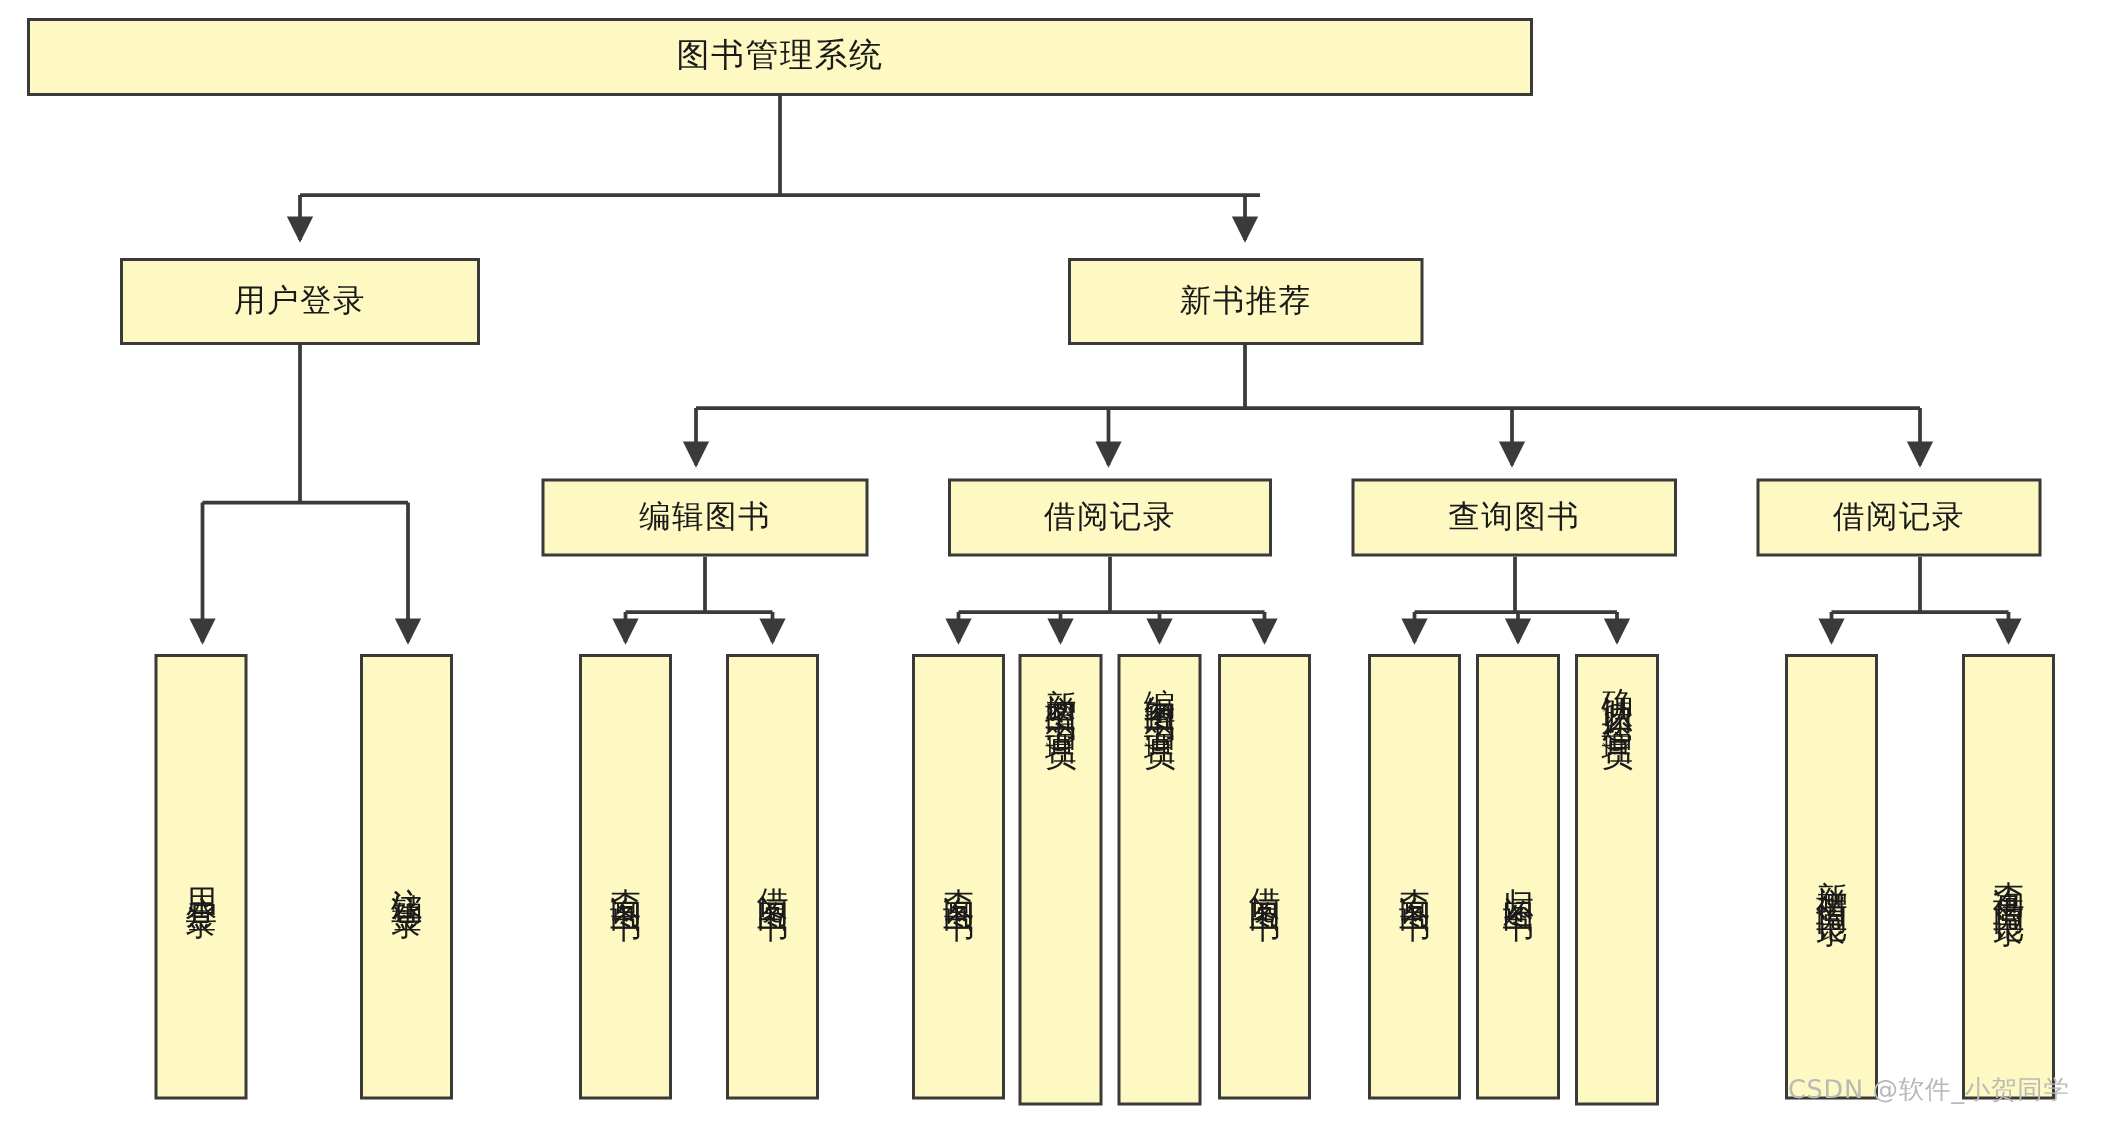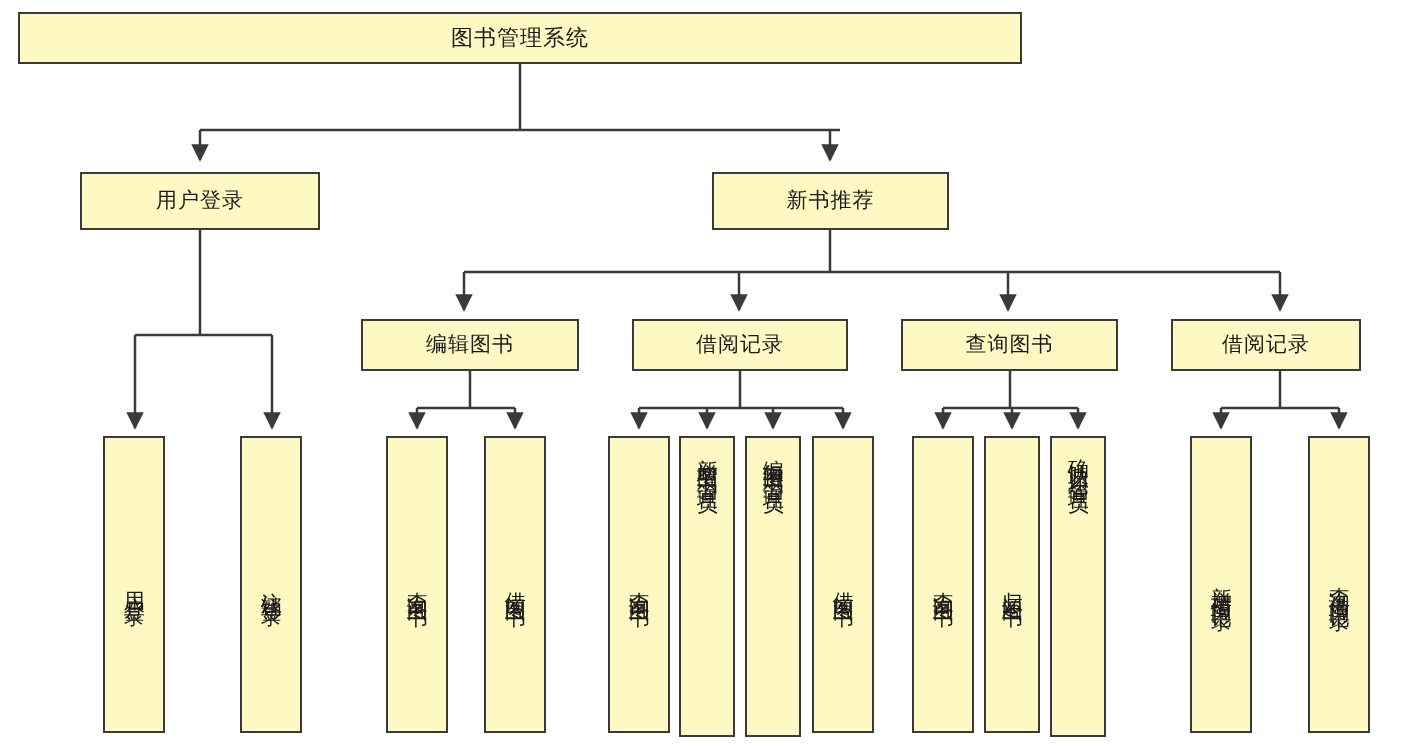--- a/index.html
+++ b/index.html
@@ -136,13 +136,14 @@
   <div class="node vert" style="left: 608px; top: 436px; width: 62px; height: 297px;">查询图书</div>
   <div class="node vert toptext" style="left: 679px; top: 436px; width: 56px; height: 301px;">新增图书（管理员）</div>
   <div class="node vert toptext" style="left: 745px; top: 436px; width: 56px; height: 301px;">编辑图书（管理员）</div>
   <div class="node vert" style="left: 812px; top: 436px; width: 62px; height: 297px;">借阅图书</div>
   <div class="node vert" style="left: 912px; top: 436px; width: 62px; height: 297px;">查询图书</div>
   <div class="node vert" style="left: 984px; top: 436px; width: 56px; height: 297px;">归还图书</div>
   <div class="node vert toptext" style="left: 1050px; top: 436px; width: 56px; height: 301px;">确认归还（管理员）</div>
   <div class="node vert" style="left: 1190px; top: 436px; width: 62px; height: 297px;">新增借阅记录</div>
   <div class="node vert" style="left: 1308px; top: 436px; width: 62px; height: 297px;">查询借阅记录</div>
 
+  <div class="watermark" style="left: 1192px; top: 715px;">CSDN @软件_小贺同学</div>
 </div>
 
 </body></html>

